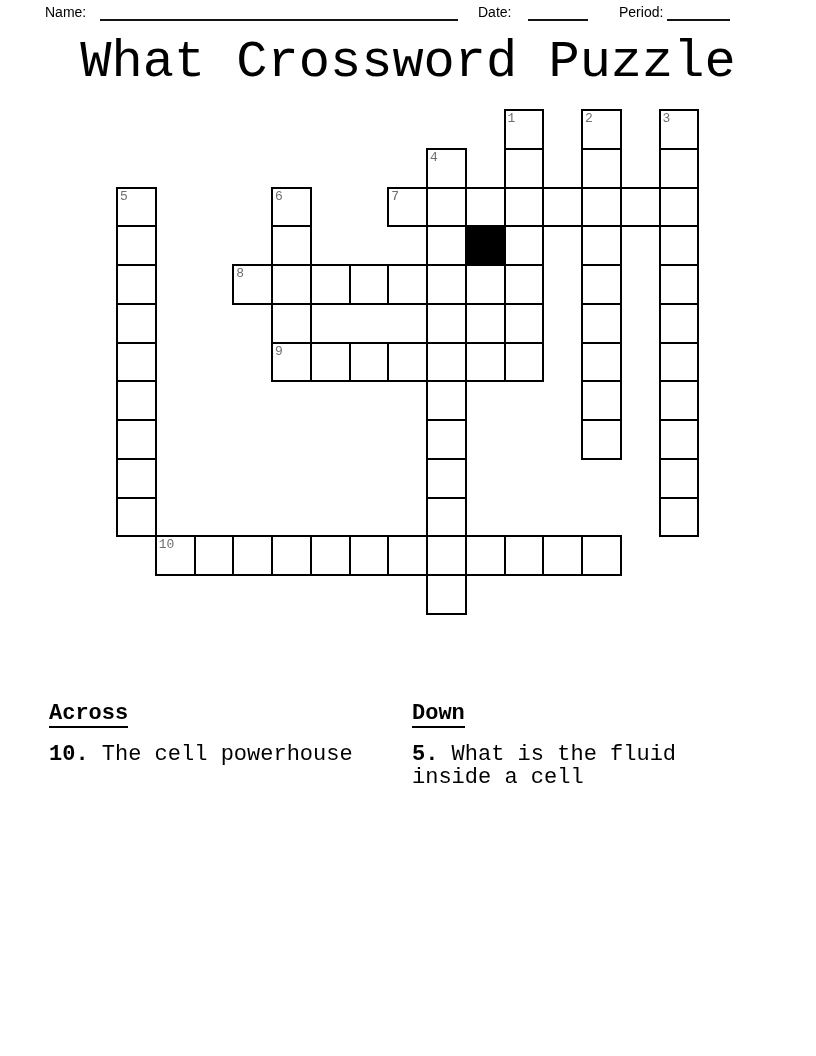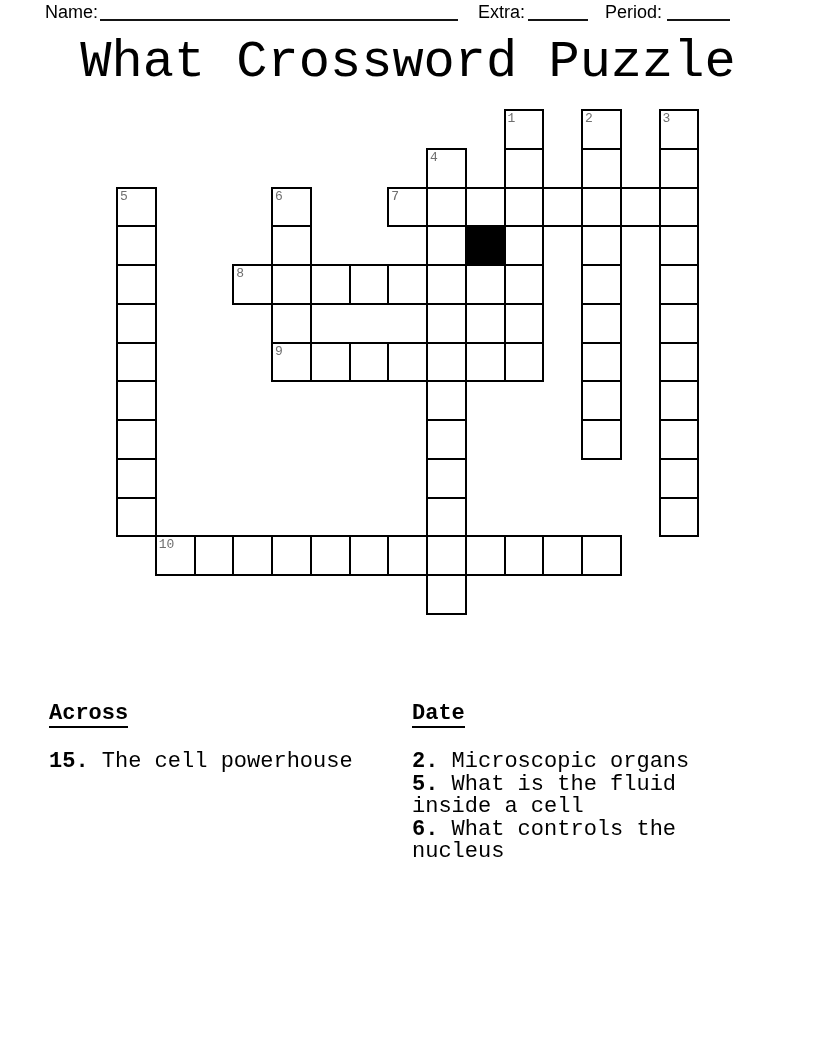--- a/index.html
+++ b/index.html
@@ -5,21 +5,21 @@
   * { margin:0; padding:0; box-sizing:border-box; }
   body { background:#fff; }
   .page {
     position:relative; width:816px; height:1056px; margin:0 auto;
     background:#ffffff; overflow:hidden; color:#000;
     font-family:"Liberation Sans", sans-serif;
   }
 
   
   .hlabel {
-    position:absolute; top:2px; font-size:18px; line-height:20px;
+    position:absolute; top:2px; font-size:14px; line-height:20px;
     font-family:"Liberation Sans", sans-serif; color:#000;
   }
   .hline {
     position:absolute; top:2px; height:19px;
     border-bottom:2px solid #151515;
   }
 
   
   .title {
     position:absolute; top:36px; left:0; width:816px;
@@ -43,37 +43,37 @@
 
   
   .clues-col {
     position:absolute; top:701px;
     font-family:"Liberation Mono", monospace; color:#000;
   }
   #across-col { left:49px;  width:352px; }
   #down-col   { left:412px; width:352px; }
   .clue-heading {
     display:inline-block; font-size:22px; line-height:25px; font-weight:bold;
-    border-bottom:2.5px solid #000; margin-bottom:23px;
+    border-bottom:2.5px solid #000; margin-bottom:16px;
   }
   .clue-list { font-size:22px; line-height:22.5px; }
   .clue { font-size:22px; line-height:22.5px; }
   .clue b { font-weight:bold; }
 </style>
 </head>
 <body>
 
 <div class="page">
 
   <div>
     <span class="hlabel" style="left:45px;">Name:</span>
     <span class="hline" style="left:100px; width:358px;"></span>
-    <span class="hlabel" style="left:478px;">Extra:</span>
+    <span class="hlabel" style="left:478px;">Date:</span>
     <span class="hline" style="left:528px; width:60px;"></span>
-    <span class="hlabel" style="left:605px;text-align:right;">Period:</span>
+    <span class="hlabel" style="left:619px;text-align:right;">Period:</span>
     <span class="hline" style="left:667px; width:63px;"></span>
   </div>
 
   <div class="title">What Crossword Puzzle</div>
 
   <div class="grid">
       <div class="cell" style="left: 387.5px; top: 0px;">
         <span class="cellnum">1</span>
       </div>
       <div class="cell" style="left: 465px; top: 0px;">
@@ -169,26 +169,24 @@
       <div class="cell" style="left: 348.75px; top: 426.25px;"></div>
       <div class="cell" style="left: 387.5px; top: 426.25px;"></div>
       <div class="cell" style="left: 426.25px; top: 426.25px;"></div>
       <div class="cell" style="left: 465px; top: 426.25px;"></div>
       <div class="cell" style="left: 310px; top: 465px;"></div>
     </div>
 
   <div class="clues-col" id="across-col">
     <div class="clue-heading">Across</div>
     <div class="clue-list">
-        <div class="clue"><b>15.</b> The cell powerhouse</div>
+        <div class="clue"><b>10.</b> The cell powerhouse</div>
       </div>
   </div>
 
   <div class="clues-col" id="down-col">
-    <div class="clue-heading">Date</div>
+    <div class="clue-heading">Down</div>
     <div class="clue-list">
-        <div class="clue"><b>2.</b> Microscopic organs</div>
         <div class="clue"><b>5.</b> What is the fluid inside a cell</div>
-        <div class="clue"><b>6.</b> What controls the nucleus</div>
       </div>
   </div>
 
 </div>
 
 </body></html>

